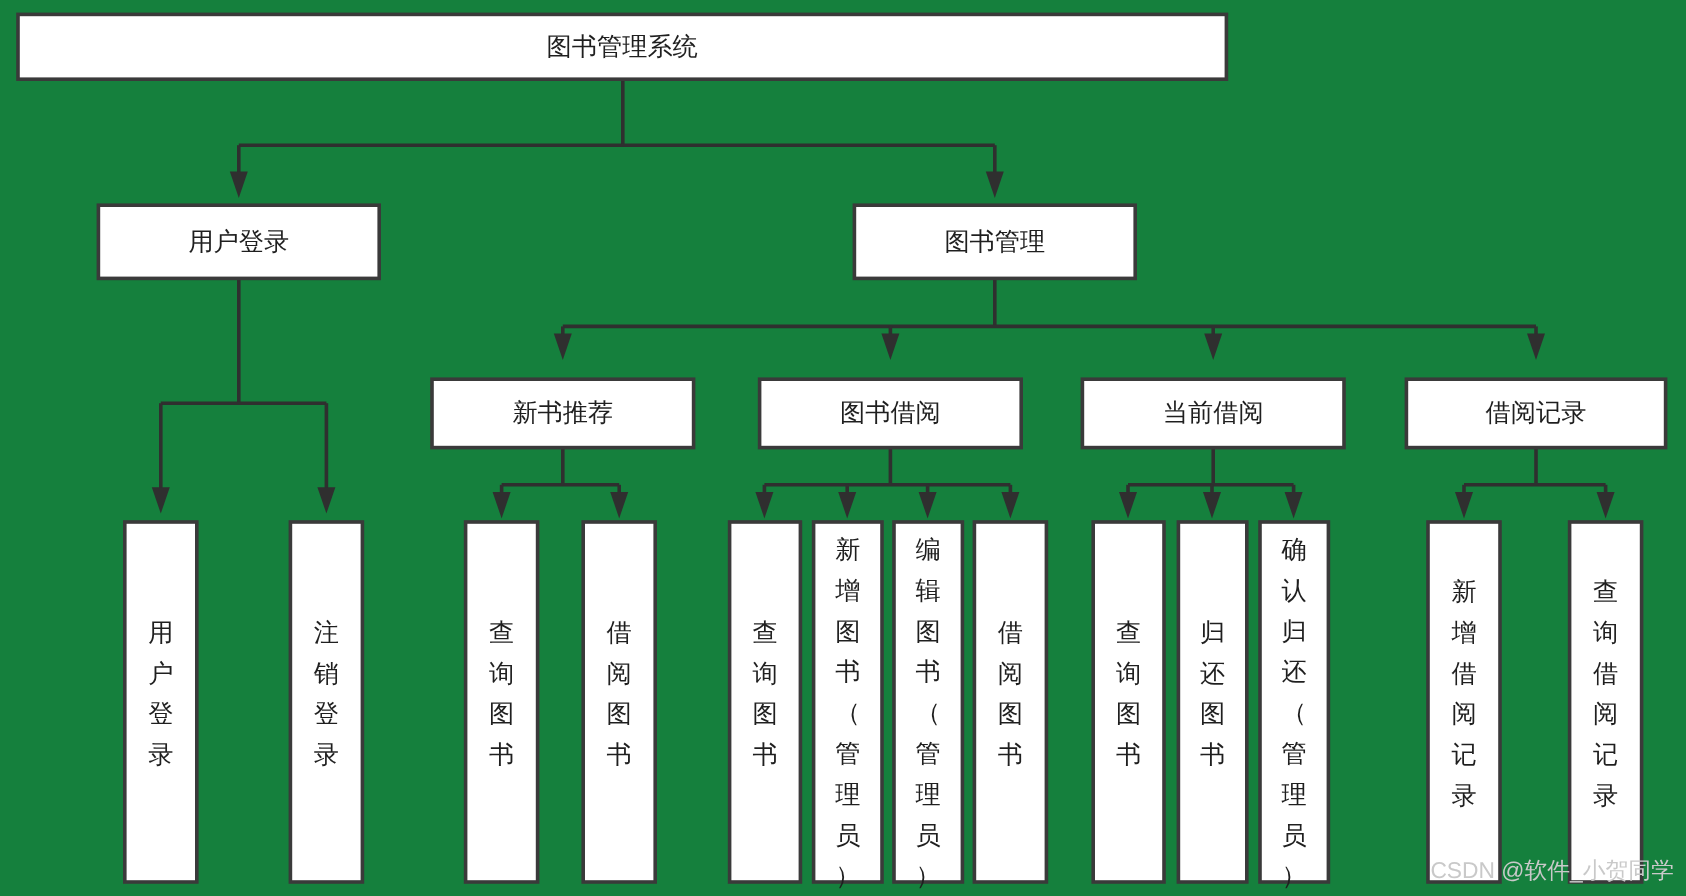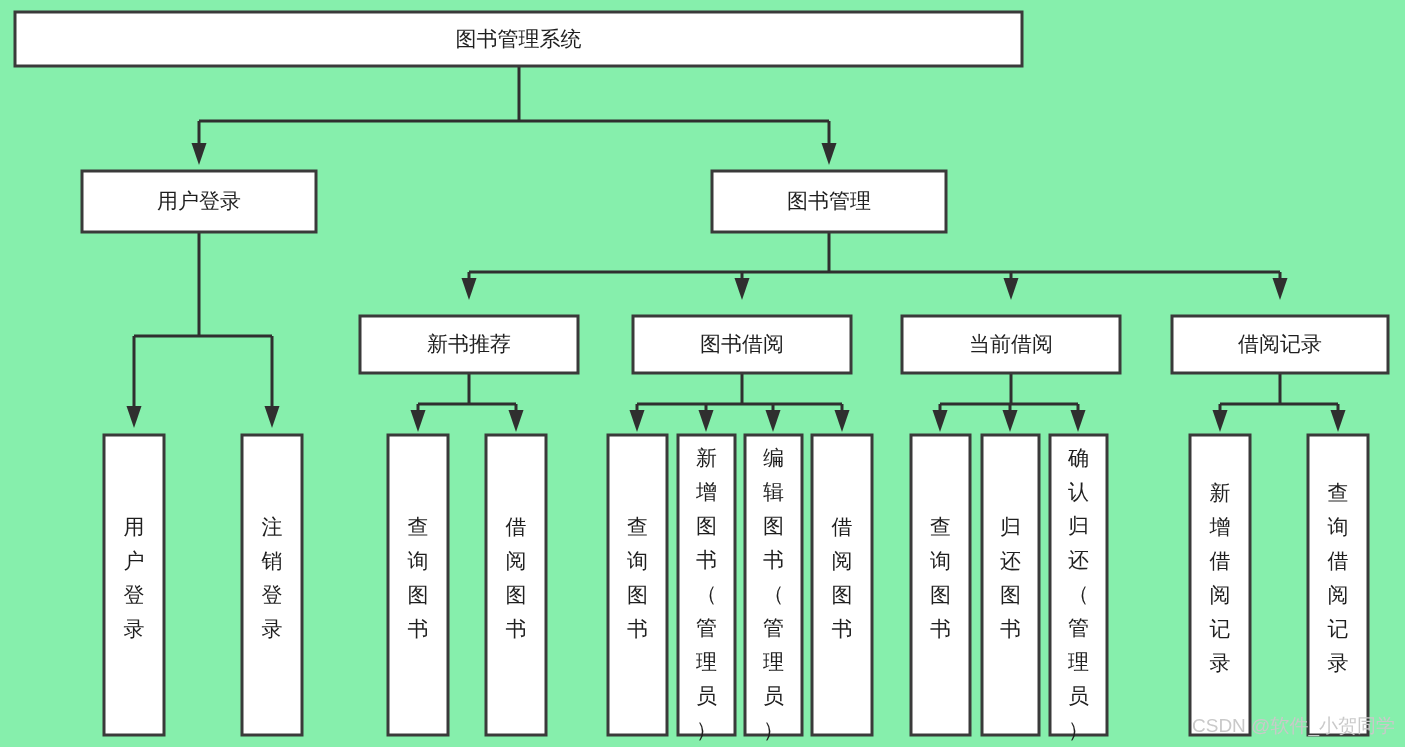--- a/index.html
+++ b/index.html
@@ -8,21 +8,21 @@
     padding: 0;
     background: #ffffff;
   }
   body {
     font-family: "Liberation Sans", "DejaVu Sans", sans-serif;
   }
   #diagram-root {
     position: relative;
     width: 1405px;
     height: 747px;
-    background: #86efac;
+    background: #15803d;
     overflow: hidden;
   }
   svg.diagram-canvas {
     position: absolute;
     left: 0;
     top: 0;
     width: 1405px;
     height: 747px;
     display: block;
   }

